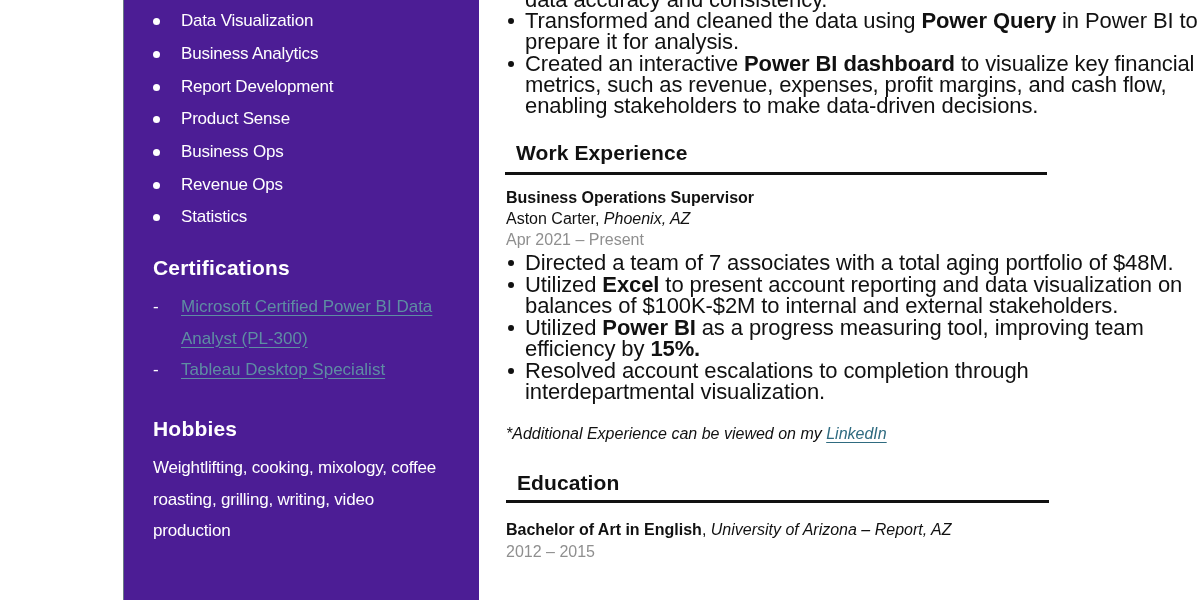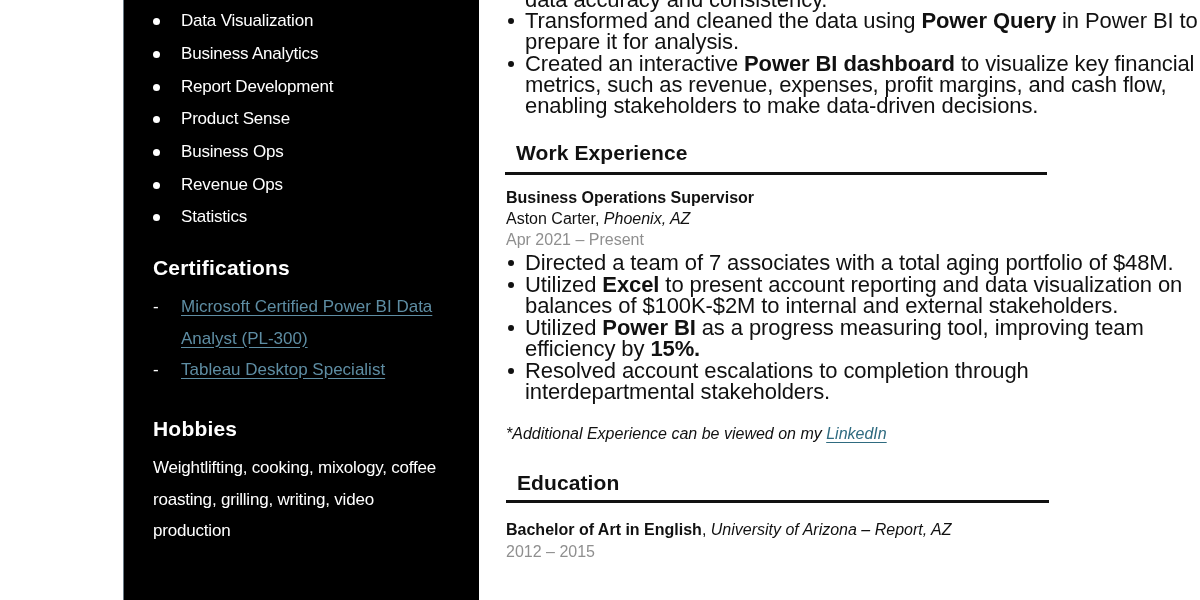--- a/index.html
+++ b/index.html
@@ -4,21 +4,21 @@
 <style>
   html, body { margin: 0; padding: 0; }
   body {
     width: 1200px; height: 600px; overflow: hidden; position: relative;
     background: #ffffff;
     font-family: "Liberation Sans", "DejaVu Sans", sans-serif;
     color: #111111;
   }
   .sidebar {
     position: absolute; left: 123px; top: 0; width: 355px; height: 600px;
-    background: #000000; color: #ffffff;
+    background: #4c1d95; color: #ffffff;
     border-left: 1px solid #6a7a86;
   }
   .side-list { position: absolute; left: 0; top: 0; width: 100%; }
   .side-item {
     position: absolute; left: 0; height: 24px; width: 100%;
     font-size: 17px; line-height: 24px; letter-spacing: -0.2px;
   }
   .side-item .dot {
     position: absolute; left: 29px; top: 9px; width: 7px; height: 7px; border-radius: 50%;
     background: #ffffff;
@@ -134,21 +134,21 @@
   <span class="bdot" style="top:282px"></span>
   <div class="bullet-line" style="top:274px"><span>Utilized </span><b>Excel</b><span> to present account reporting and data visualization on</span></div>
   <div class="bullet-line" style="top:295px">balances of $100K-$2M to internal and external stakeholders.</div>
 
   <span class="bdot" style="top:325px"></span>
   <div class="bullet-line" style="top:317px"><span>Utilized </span><b>Power BI</b><span> as a progress measuring tool, improving team</span></div>
   <div class="bullet-line" style="top:338px"><span>efficiency by </span><b>15%.</b></div>
 
   <span class="bdot" style="top:368px"></span>
   <div class="bullet-line" style="top:360px">Resolved account escalations to completion through</div>
-  <div class="bullet-line" style="top:381px">interdepartmental stakeholders.</div>
+  <div class="bullet-line" style="top:381px">interdepartmental visualization.</div>
 
   <div class="line" style="top:423px; font-style:italic"><span>*Additional Experience can be viewed on my </span><a class="mlink">LinkedIn</a></div>
 
   <div class="sec-title" style="left:39px; top:471px">Education</div>
   <div class="rule" style="left:28px; top:500px; width:543px"></div>
 
   <div class="line" style="top:519px"><b>Bachelor of Art in English</b><span>, </span><i>University of Arizona – Report, AZ</i></div>
   <div class="line gray" style="top:541px">2012 – 2015</div>
 </div>
 

